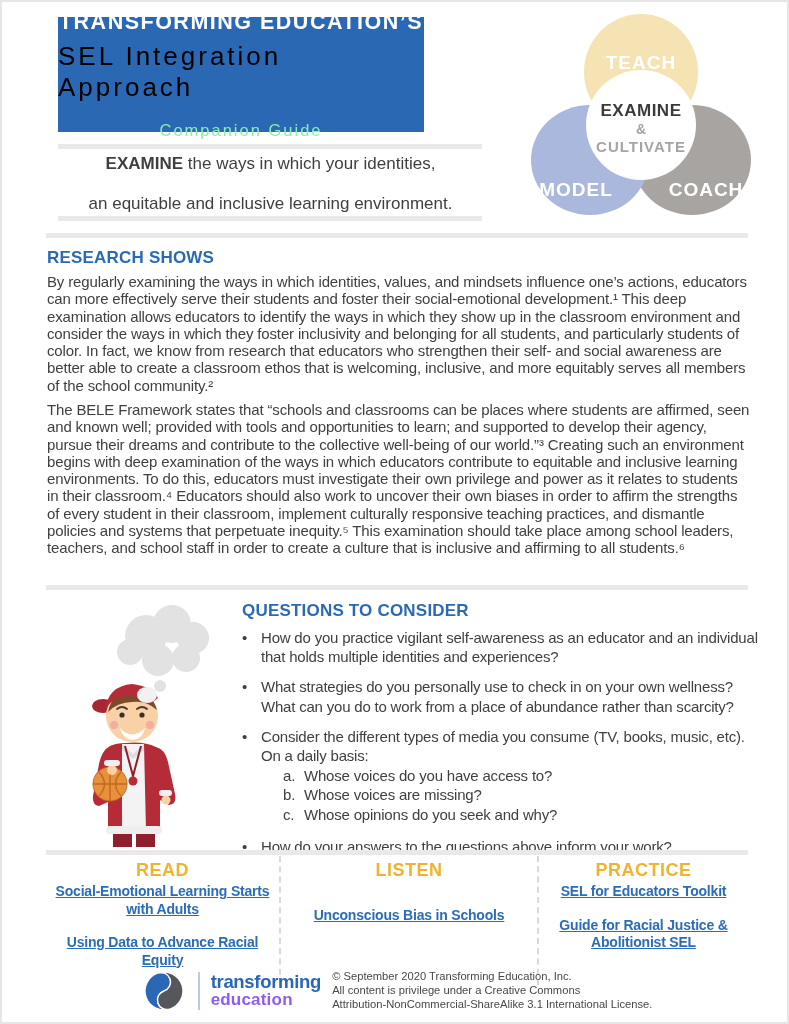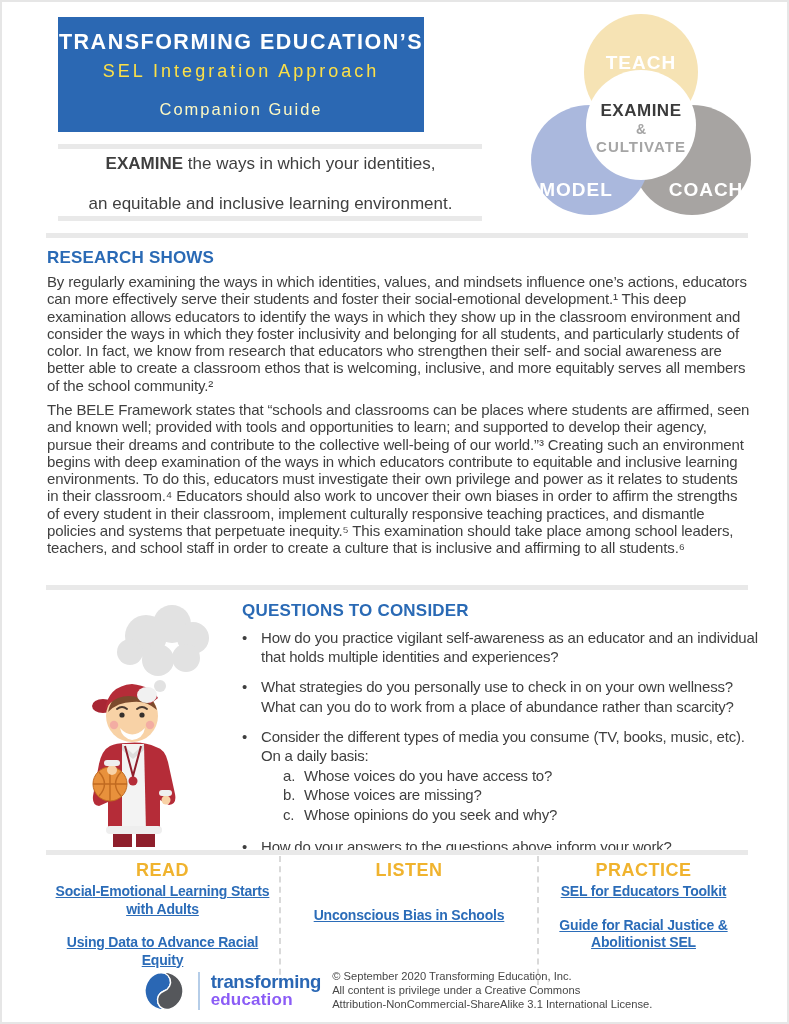--- a/index.html
+++ b/index.html
@@ -9,22 +9,22 @@
     position:relative; width:789px; height:1024px; background:#ffffff;
     border:2px solid #e6e6e6; overflow:hidden; margin:0 auto;
     color:#3f3f3f;
   }
   
   .header-box {
     position:absolute; left:56px; top:15px; width:366px; height:115px;
     background:#2b68b3; display:flex; flex-direction:column; align-items:center; justify-content:center;
   }
   .header-title { color:#ffffff; font-weight:bold; font-size:21.5px; letter-spacing:1.5px; }
-  .header-sub1  { color:#fde047; font-size:18px; letter-spacing:3px; margin-top:6px; }
-  .header-sub2  { color:#fef9c3; font-size:16.5px; letter-spacing:2px; margin-top:18px; }
+  .header-sub1  { color:#000000; font-size:26px; letter-spacing:3px; margin-top:6px; }
+  .header-sub2  { color:#86efac; font-size:16.5px; letter-spacing:2px; margin-top:18px; }
   .divider { position:absolute; background:#e9e9e9; height:5px; }
   .div-a { left:56px; top:142px; width:424px; }
   .div-b { left:56px; top:214px; width:424px; }
   .intro {
     position:absolute; left:45px; top:152px; width:447px;
     text-align:center; font-size:17px; line-height:20px; color:#3f3f3f;
   }
   .intro b { font-weight:bold; }
   
   .diagram { position:absolute; left:512px; top:10px; }

